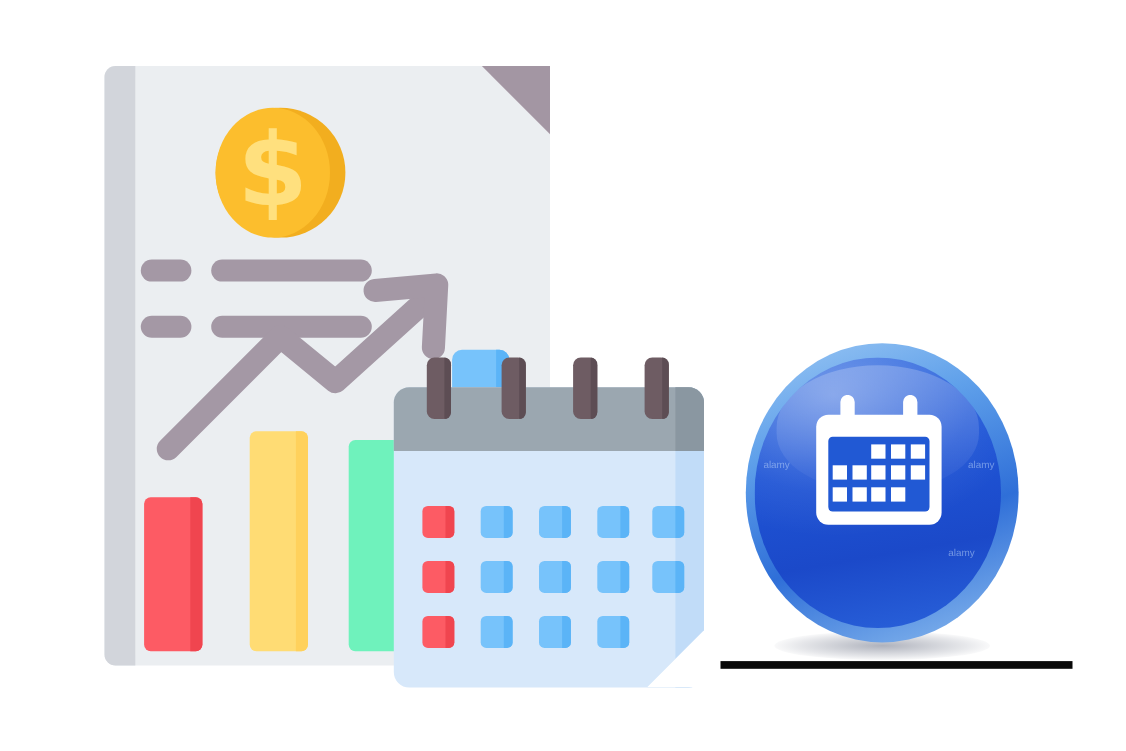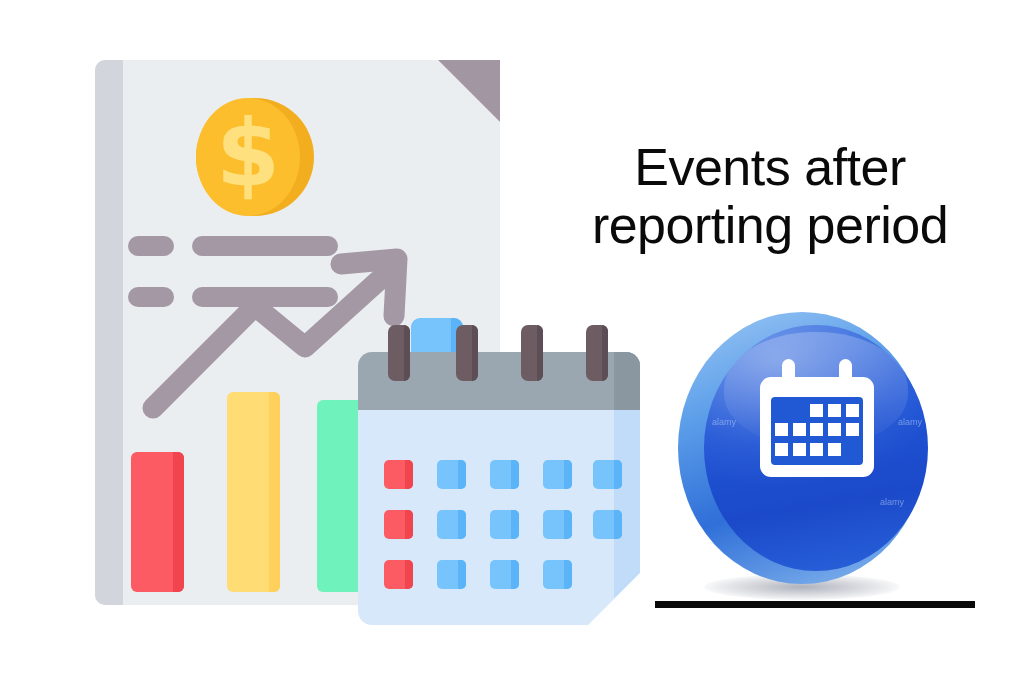--- a/index.html
+++ b/index.html
@@ -259,21 +259,21 @@
   }
   .badge-rim {
     position: absolute;
     left: 0; top: 0;
     width: 248px; height: 272px;
     border-radius: 50%;
     background: linear-gradient(160deg, #9cc8f4 0%, #5fa0ea 30%, #2f6fd8 62%, #8cbcef 100%);
   }
   .badge-face {
     position: absolute;
-    left: 26px; top: 13px;
+    left: 8px; top: 13px;
     width: 224px; height: 246px;
     border-radius: 50%;
     background:
       radial-gradient(ellipse 140% 90% at 32% 14%, rgba(255,255,255,0.34) 0%, rgba(255,255,255,0.06) 40%, rgba(255,255,255,0) 58%),
       linear-gradient(170deg, #2f6ae0 0%, #1f55d6 38%, #1b49c9 70%, #2a63db 100%);
     overflow: hidden;
   }
   .badge-gloss {
     position: absolute;
     left: 9%; top: 3%;
@@ -426,22 +426,20 @@
         <div class="cal-cell-sh" style="background:#5bb4f7;"></div>
       </div>
     <div class="cal-cell" style="left:132px; top:230px; background:#77c3fb;">
         <div class="cal-cell-sh" style="background:#5bb4f7;"></div>
       </div>
     <div class="cal-cell" style="left:185px; top:230px; background:#77c3fb;">
         <div class="cal-cell-sh" style="background:#5bb4f7;"></div>
       </div>
   </div>
 
-  <div class="headline">Events after
-reporting period</div>
 
   <div class="badge">
     <div class="badge-shadow"></div>
     <div class="badge-rim"></div>
     <div class="badge-face">
       <div class="badge-gloss"></div>
 
       <div class="badge-watermark" style="left:8px;  top:92px;">alamy</div>
       <div class="badge-watermark" style="right:6px; top:92px;">alamy</div>
       <div class="badge-watermark" style="right:24px;top:172px;">alamy</div>

